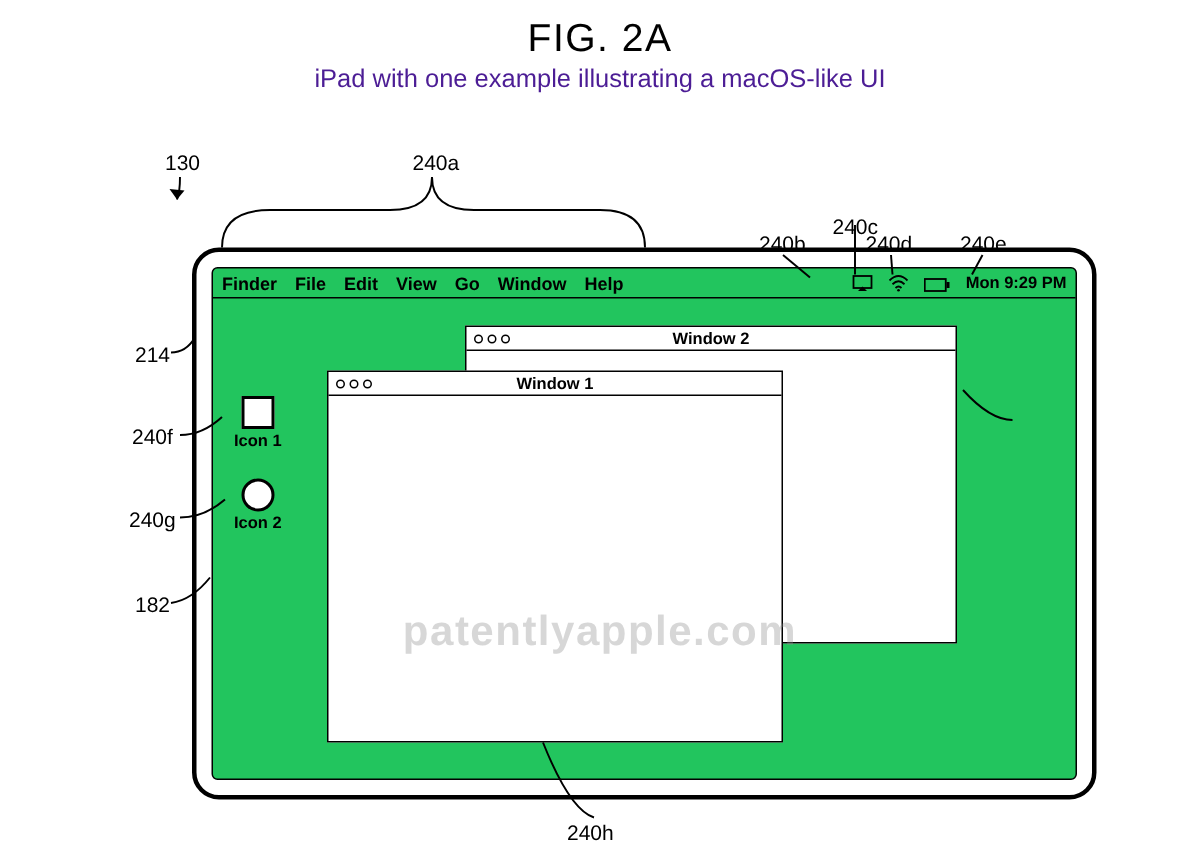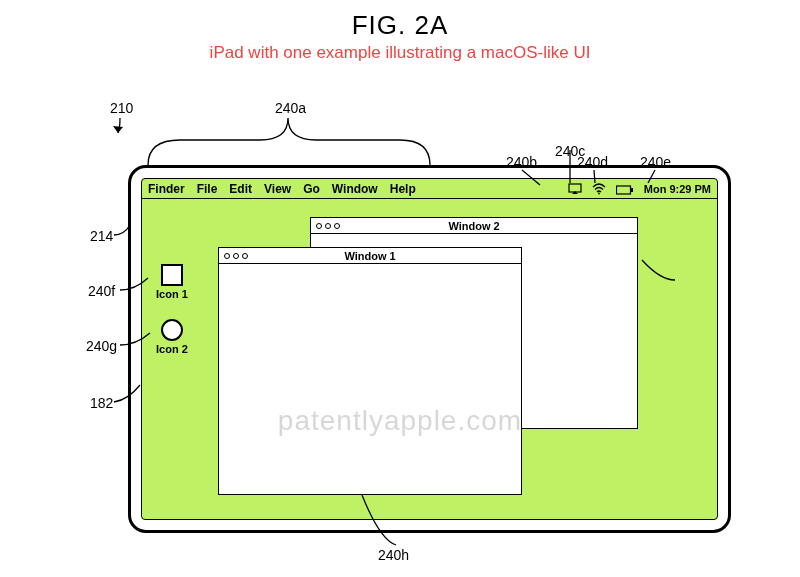--- a/index.html
+++ b/index.html
@@ -16,21 +16,21 @@
     font-size: 26px;
     font-weight: 400;
     margin-top: 10px;
     letter-spacing: 1px;
   }
   .subtitle {
     text-align: center;
     font-size: 17px;
     font-weight: 300;
     margin-top: 2px;
-    color: #ef4444;
+    color: #4c1d95;
   }
   .label {
     position: absolute;
     font-size: 14px;
     color: #000;
     background: transparent;
     white-space: nowrap;
   }
   svg.overlay {
     position: absolute;
@@ -46,21 +46,21 @@
     height: 368px;
     border: 3px solid #000;
     border-radius: 18px;
     background: #fff;
   }
   .screen {
     position: absolute;
     left: 10px; top: 10px; right: 10px; bottom: 10px;
     border: 1.5px solid #000;
     border-radius: 4px;
-    background: #bef264;
+    background: #22c55e;
   }
   .menubar {
     position: absolute;
     left: 0; top: 0; right: 0;
     height: 20px;
     border-bottom: 1.5px solid #000;
     display: flex;
     align-items: center;
     font-size: 12px;
     font-weight: bold;
@@ -128,30 +128,30 @@
     font-weight: bold;
   }
   .watermark {
     position: absolute;
     left: 50%; top: 405px;
     transform: translateX(-50%);
     font-size: 28px;
     color: rgba(140,140,140,0.35);
     letter-spacing: 1px;
     pointer-events: none;
-    font-weight: 400;
+    font-weight: 700;
   }
 </style>
 </head>
 <body>
 
 <div class="title">FIG. 2A</div>
 <div class="subtitle">iPad with one example illustrating a macOS-like UI</div>
 
-<div class="label" style="left:110px; top:100px;">210</div>
+<div class="label" style="left:110px; top:100px;">130</div>
 <div class="label" style="left:275px; top:100px;">240a</div>
 <div class="label" style="left:506px; top:154px;">240b</div>
 <div class="label" style="left:555px; top:143px;">240c</div>
 <div class="label" style="left:577px; top:154px;">240d</div>
 <div class="label" style="left:640px; top:154px;">240e</div>
 <div class="label" style="left:90px; top:228px;">214</div>
 <div class="label" style="left:88px; top:283px;">240f</div>
 <div class="label" style="left:86px; top:338px;">240g</div>
 <div class="label" style="left:90px; top:395px;">182</div>
 <div class="label" style="left:678px; top:272px;">240i</div>

